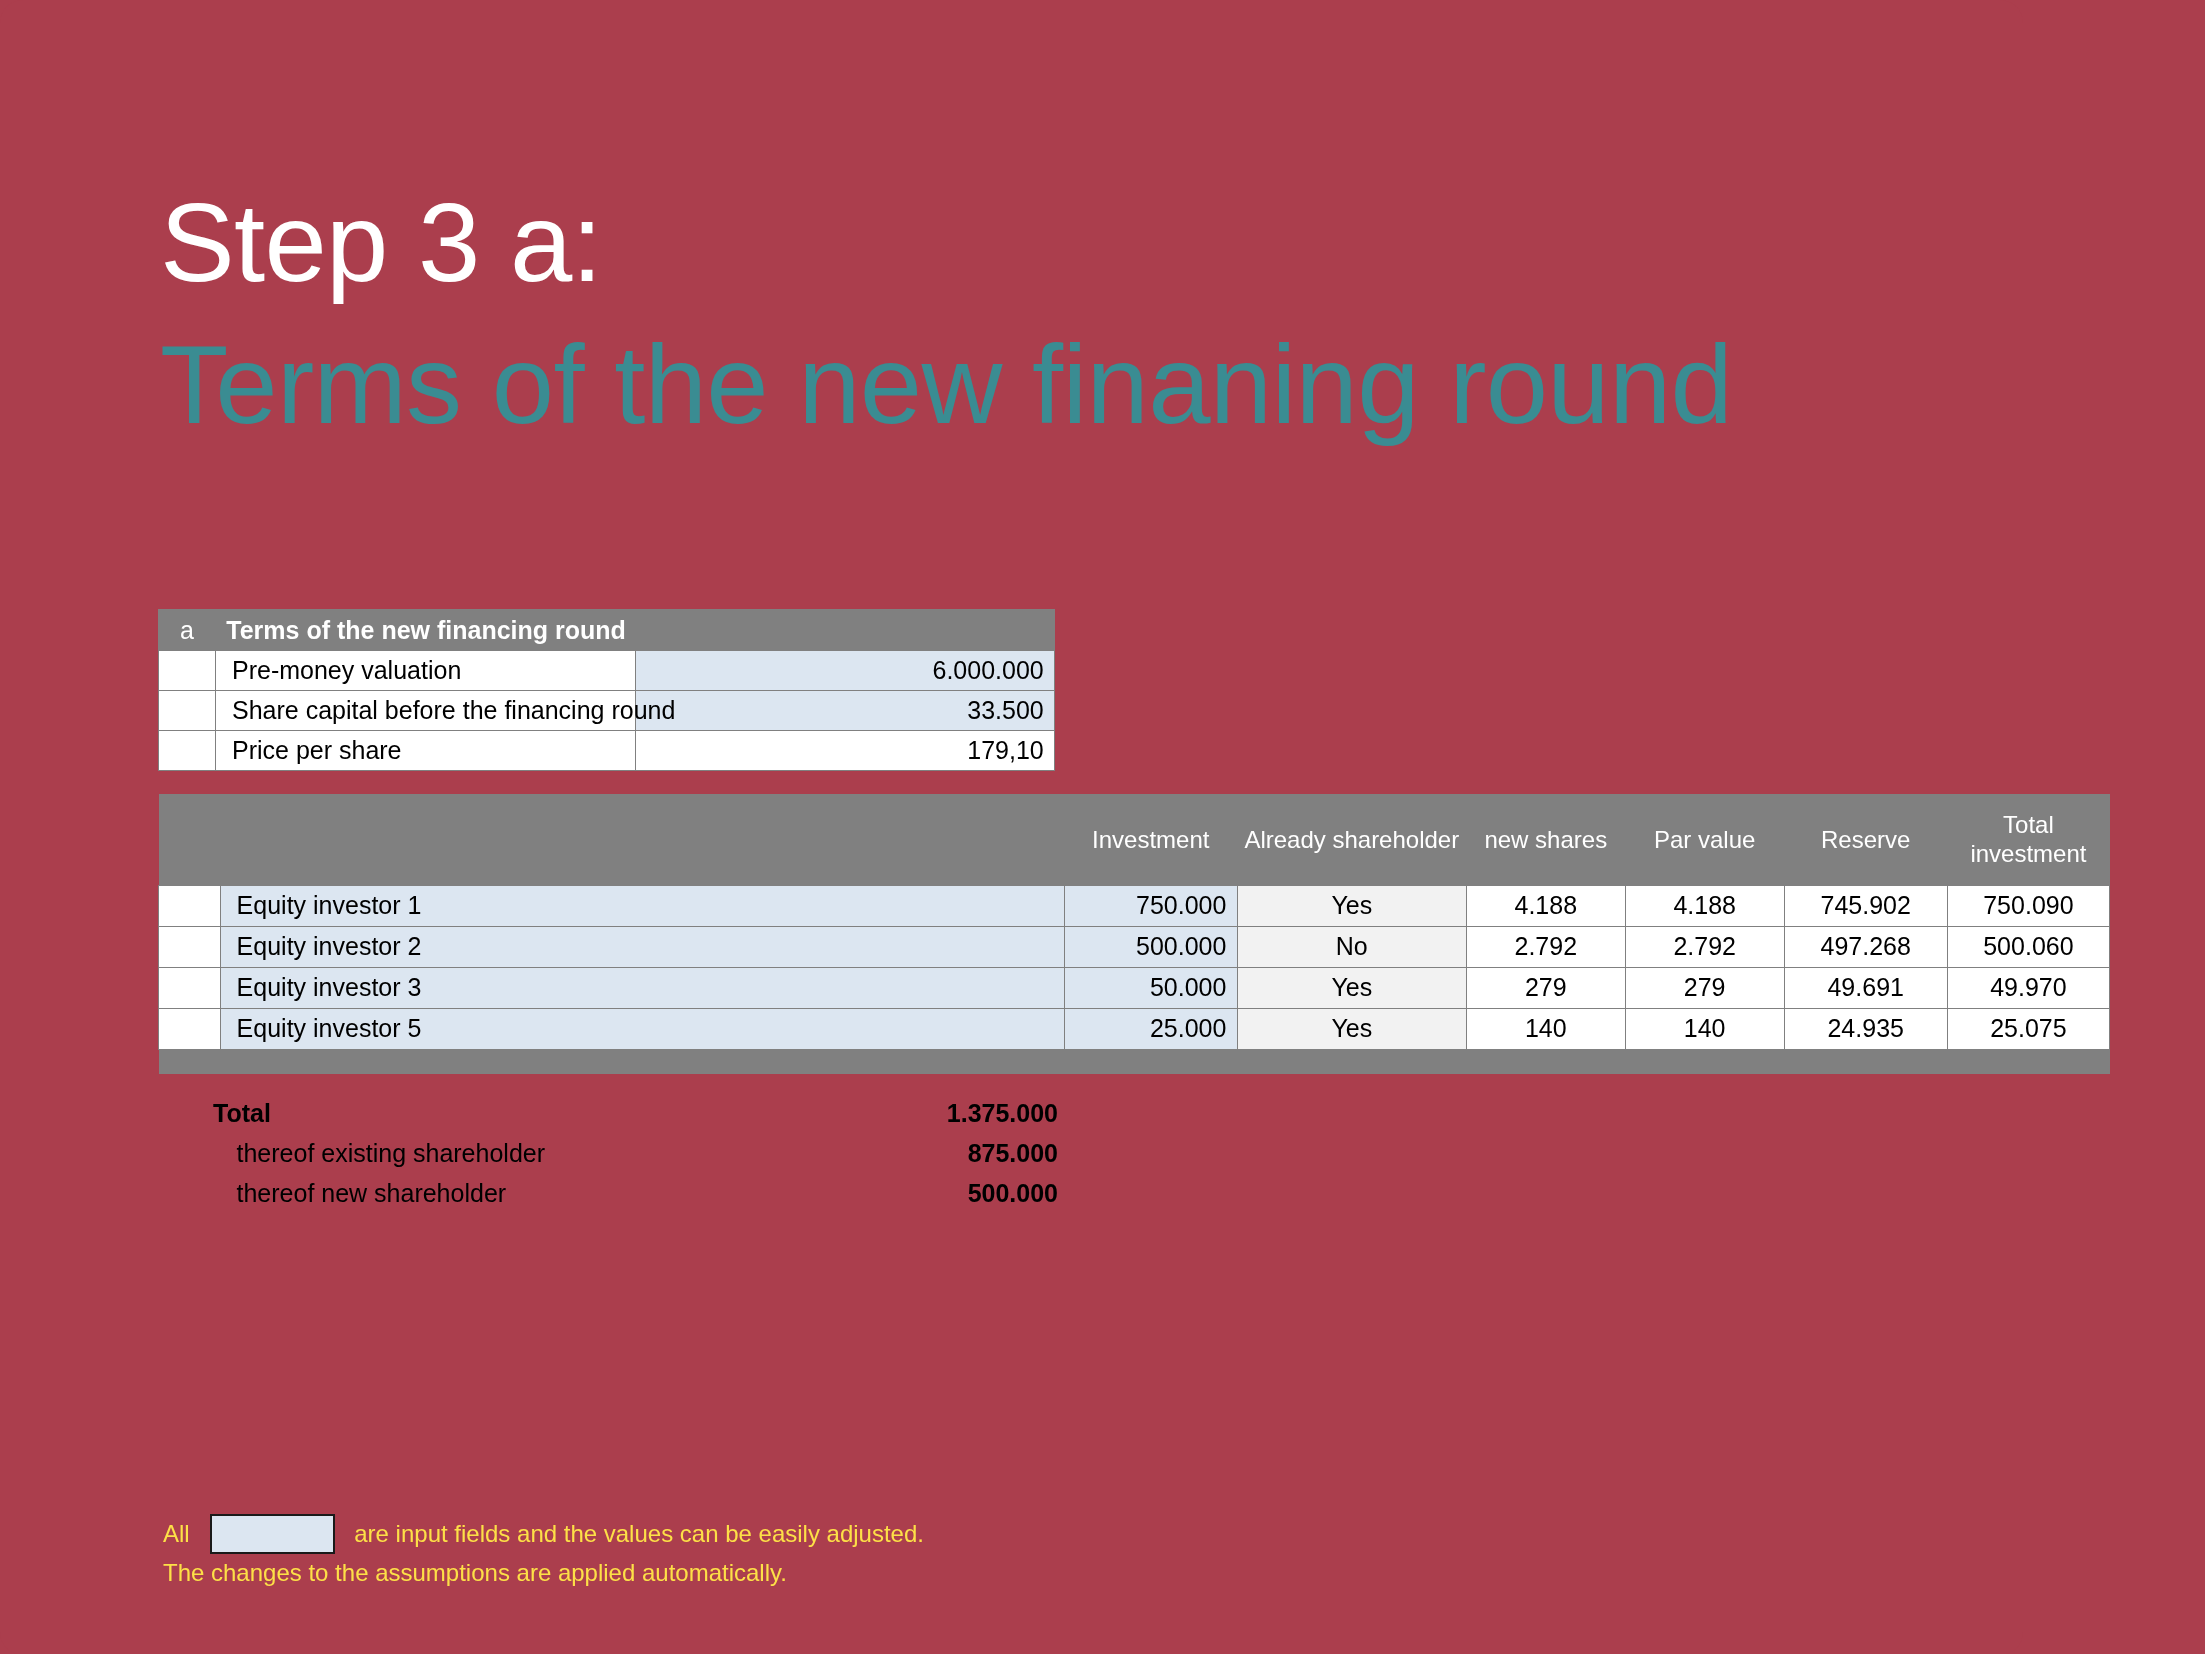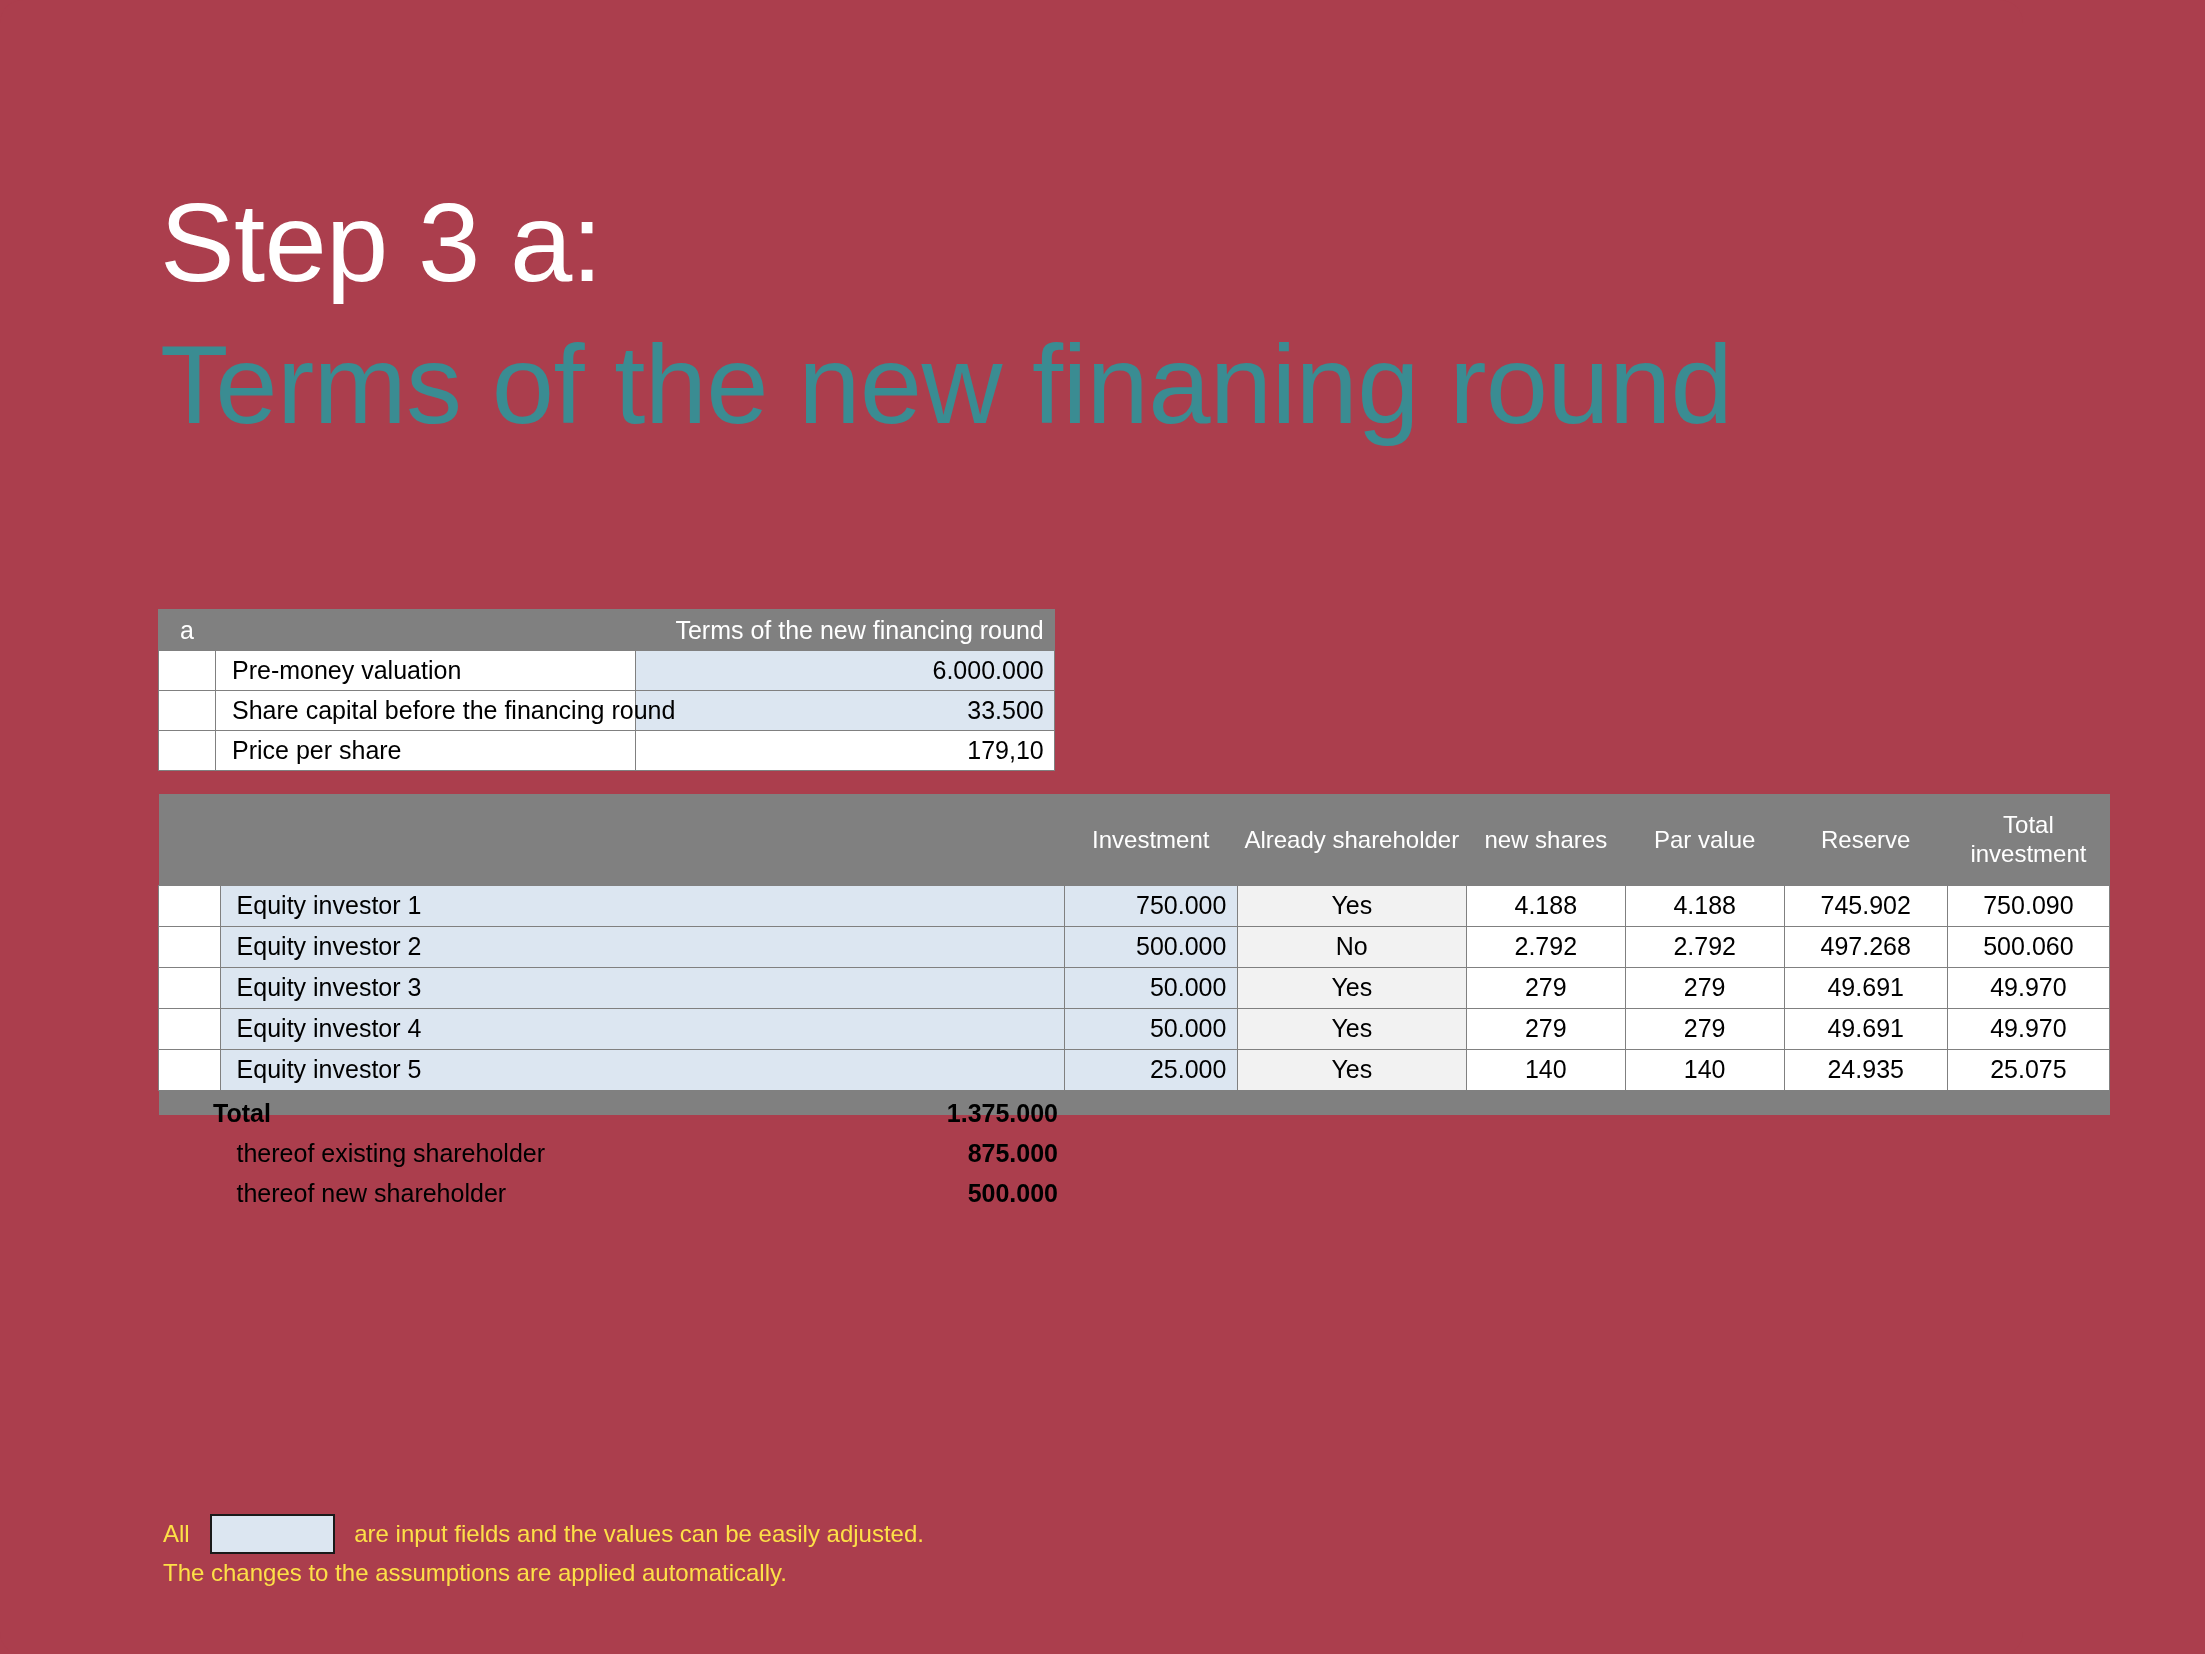--- a/index.html
+++ b/index.html
@@ -64,24 +64,23 @@
   .input    { background: #DCE6F1 !important; }
   .calc     { background: #FFFFFF !important; }
   .graycell { background: #F2F2F2 !important; }
   .num      { text-align: right; }
   .ctr      { text-align: center; }
 
   
   .hdr-band td {
     background: #808080 !important;
     color: #FFFFFF;
-    font-weight: normal;
+    font-weight: bold;
     border: 1.5px solid #808080;
     height: 41px;
-    text-align: right;
   }
   .hdr-band td.hdr-a { text-align:center; font-weight:normal; }
 
   
   #tbl-terms { left: 158px; top: 609px; width: 897px; }
   #tbl-terms td.lbl { width: 577px; padding-left: 16px; }
   #tbl-terms td.val { width: 261px; }
 
   
   #tbl-investors { left: 158px; top: 794px; width: 1952px; }
@@ -251,30 +250,20 @@
         <td class="idx"></td>
         <td class="nm input">Equity investor 3</td>
         <td class="num input">50.000</td>
         <td class="ctr graycell">Yes</td>
         <td class="ctr">279</td>
         <td class="ctr">279</td>
         <td class="ctr">49.691</td>
         <td class="ctr">49.970</td>
       </tr>
 
-      <tr class="datarow">
-        <td class="idx"></td>
-        <td class="nm input">Equity investor 4</td>
-        <td class="num input">50.000</td>
-        <td class="ctr graycell">Yes</td>
-        <td class="ctr">279</td>
-        <td class="ctr">279</td>
-        <td class="ctr">49.691</td>
-        <td class="ctr">49.970</td>
-      </tr>
 
       <tr class="datarow">
         <td class="idx"></td>
         <td class="nm input">Equity investor 5</td>
         <td class="num input">25.000</td>
         <td class="ctr graycell">Yes</td>
         <td class="ctr">140</td>
         <td class="ctr">140</td>
         <td class="ctr">24.935</td>
         <td class="ctr">25.075</td>

